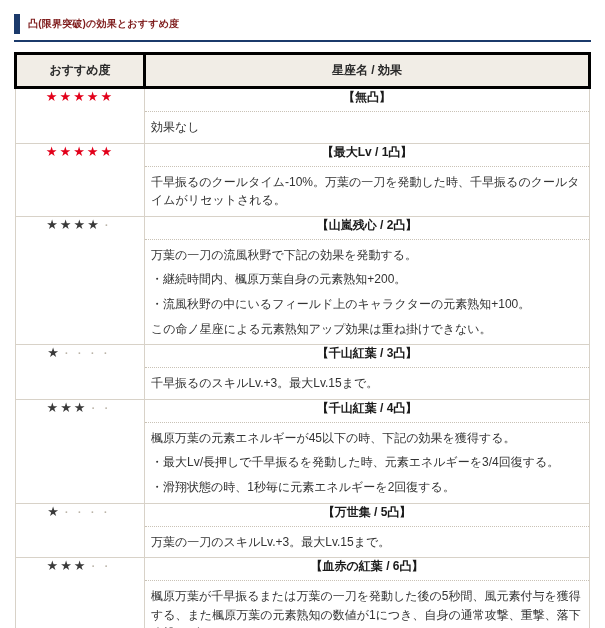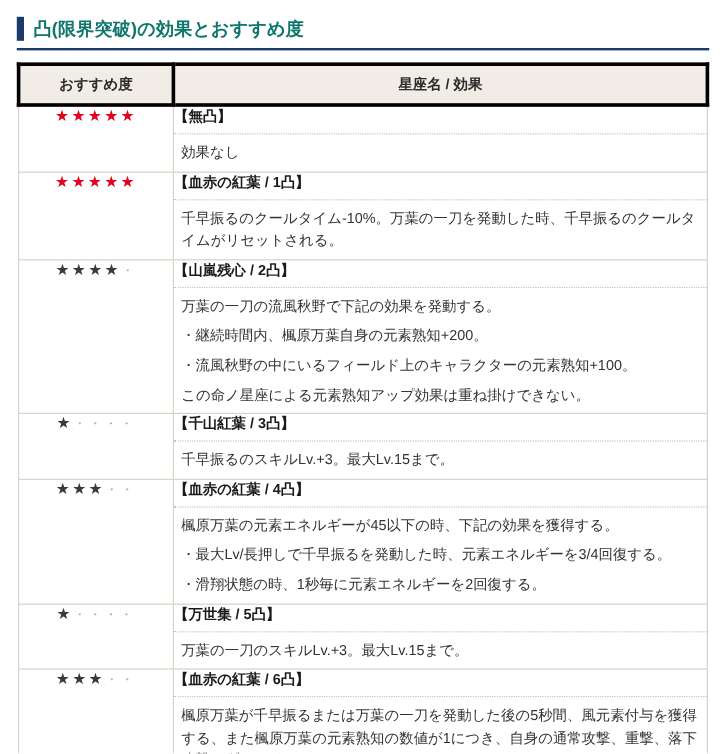--- a/index.html
+++ b/index.html
@@ -29,23 +29,23 @@
     margin: 4px 0 10px 0;
   }
   .heading-bar {
     width: 6px;
     height: 20px;
     background: #1b3a6b;
     margin-right: 8px;
     flex: 0 0 auto;
   }
   .heading-text {
-    font-size: 15px;
+    font-size: 10px;
     font-weight: bold;
-    color: #0f766e;
+    color: #7f1d1d;
     letter-spacing: 0.2px;
     text-align: center;
   }
   
   table.ctable {
     width: 577px;
     border-collapse: collapse;
     table-layout: fixed;
     border: 1px solid #d8d2c8;
   }
@@ -86,20 +86,21 @@
   td.detail-cell {
     padding: 6px 8px 8px 8px;
   }
   .eff-title {
     font-size: 12px;
     font-weight: bold;
     color: #1a1a1a;
     padding-bottom: 5px;
     border-bottom: 1px dotted #c9c2b6;
     margin-bottom: 6px;
+    text-align: center;
   }
   .eff-body {
     font-size: 12px;
     line-height: 1.55;
     color: #333333;
   }
   .eff-body div {
     margin: 6px;
   }
 </style>
@@ -126,21 +127,21 @@
           <td class="detail-cell">
             <div class="eff-title">【無凸】</div>
             <div class="eff-body">
               <div>効果なし</div>
             </div>
           </td>
         </tr>
         <tr>
           <td class="rating-cell"><span class="star-on">★</span><span class="star-on">★</span><span class="star-on">★</span><span class="star-on">★</span><span class="star-on">★</span></td>
           <td class="detail-cell">
-            <div class="eff-title">【血赤の紅葉 / 1凸】</div>
+            <div class="eff-title">【最大Lv / 1凸】</div>
             <div class="eff-body">
               <div>千早振るのクールタイム-10%。万葉の一刀を発動した時、千早振るのクールタイムがリセットされる。</div>
             </div>
           </td>
         </tr>
         <tr>
           <td class="rating-cell"><span class="star-gray-on">★</span><span class="star-gray-on">★</span><span class="star-gray-on">★</span><span class="star-gray-on">★</span><span class="star-off">・</span></td>
           <td class="detail-cell">
             <div class="eff-title">【山嵐残心 / 2凸】</div>
             <div class="eff-body">
@@ -156,21 +157,21 @@
           <td class="detail-cell">
             <div class="eff-title">【千山紅葉 / 3凸】</div>
             <div class="eff-body">
               <div>千早振るのスキルLv.+3。最大Lv.15まで。</div>
             </div>
           </td>
         </tr>
         <tr>
           <td class="rating-cell"><span class="star-gray-on">★</span><span class="star-gray-on">★</span><span class="star-gray-on">★</span><span class="star-off">・</span><span class="star-off">・</span></td>
           <td class="detail-cell">
-            <div class="eff-title">【血赤の紅葉 / 4凸】</div>
+            <div class="eff-title">【千山紅葉 / 4凸】</div>
             <div class="eff-body">
               <div>楓原万葉の元素エネルギーが45以下の時、下記の効果を獲得する。</div>
               <div>・最大Lv/長押しで千早振るを発動した時、元素エネルギーを3/4回復する。</div>
               <div>・滑翔状態の時、1秒毎に元素エネルギーを2回復する。</div>
             </div>
           </td>
         </tr>
         <tr>
           <td class="rating-cell"><span class="star-gray-on">★</span><span class="star-off">・</span><span class="star-off">・</span><span class="star-off">・</span><span class="star-off">・</span></td>
           <td class="detail-cell">

